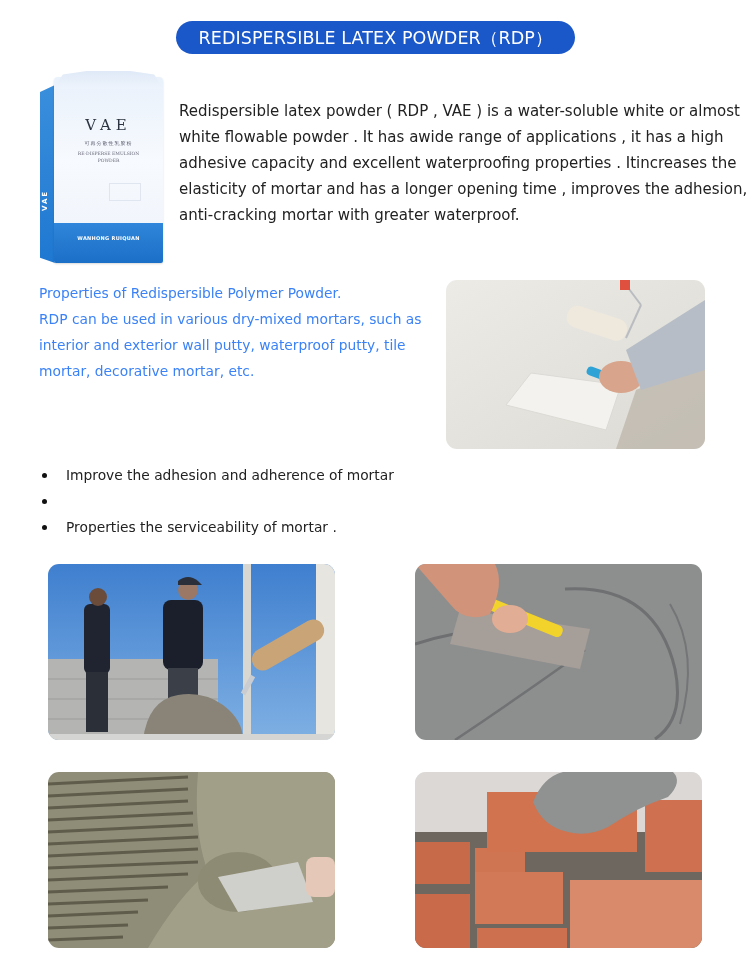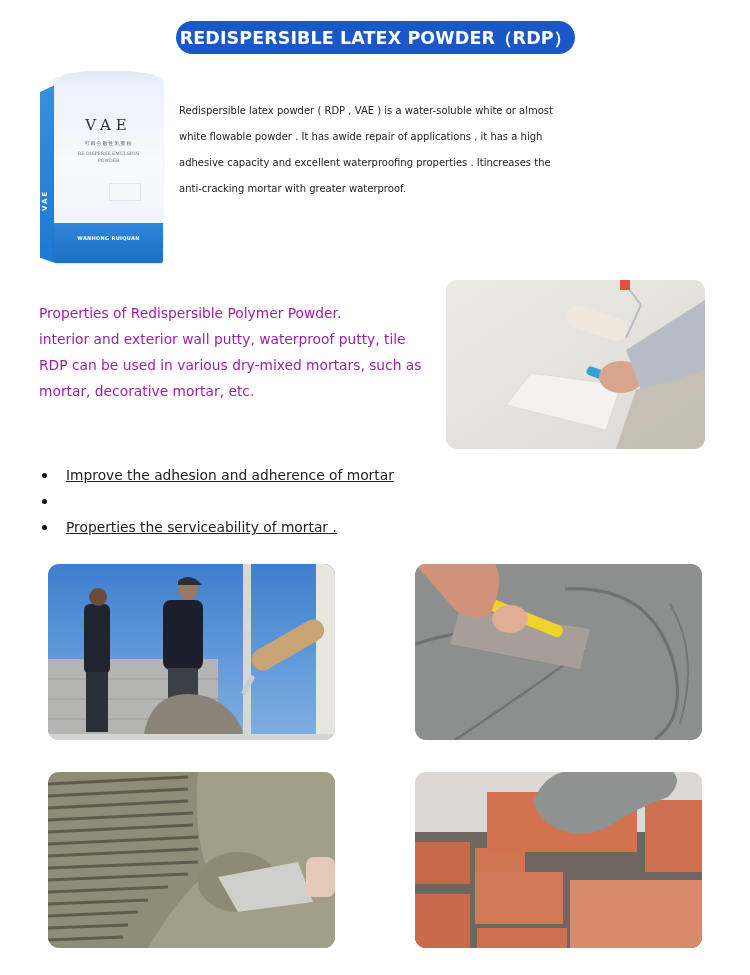--- a/index.html
+++ b/index.html
@@ -5,21 +5,20 @@
   * { box-sizing: border-box; margin: 0; padding: 0; }
   html, body { width: 750px; height: 975px; background: #ffffff; overflow: hidden; }
   body { position: relative; font-family: "DejaVu Sans", "Liberation Sans", sans-serif; color: #222222; }
 
   .title-pill {
     position: absolute; left: 176px; top: 21px; width: 399px; height: 33px;
     background: #1a57c8; border-radius: 17px;
     color: #ffffff; font-size: 17.5px; letter-spacing: 0.1px;
     display: flex; align-items: center; justify-content: center;
     white-space: nowrap;
-    font-weight: bold;
   }
 
   
   .bag { position: absolute; left: 37px; top: 71px; width: 130px; height: 193px; }
   .bag-front {
     position: absolute; left: 17px; top: 6px; width: 109px; height: 186px;
     background: linear-gradient(180deg, #e9f1fb 0%, #f7fafe 45%, #eef3fb 100%);
     border-radius: 4px 4px 2px 2px;
     box-shadow: 0 1px 2px rgba(0,0,0,0.15);
   }
@@ -44,31 +43,31 @@
   }
   .bag-brand { position: absolute; left: 17px; top: 164px; width: 109px; text-align: center; color: #fff; font-size: 5px; font-weight: bold; letter-spacing: 0.3px; }
   .bag-vae { position: absolute; left: 17px; top: 45px; width: 109px; text-align: center; font-family: "DejaVu Serif", serif; font-size: 15px; letter-spacing: 5px; color: #2b3440; }
   .bag-cn { position: absolute; left: 17px; top: 69px; width: 109px; text-align: center; font-size: 5px; color: #556; letter-spacing: 1px; }
   .bag-en { position: absolute; left: 17px; top: 79px; width: 109px; text-align: center; font-size: 4.5px; color: #667; font-family: "DejaVu Serif", serif; line-height: 7px; }
   .bag-box { position: absolute; left: 72px; top: 112px; width: 32px; height: 18px; border: 1px solid #dfe6ef; }
   .bag-net { position: absolute; left: 17px; top: 135px; width: 109px; text-align: center; font-family: "DejaVu Serif", serif; font-size: 7px; color: #333; letter-spacing: 0.5px; margin-top: 24px; }
 
   .intro {
     position: absolute; left: 179px; top: 98px; width: 545px;
-    font-size: 10px; line-height: 26px; color: #222;
+    font-size: 15px; line-height: 26px; color: #222;
   }
   .props {
-    position: absolute; left: 39px; top: 300px; width: 400px;
-    font-size: 13.8px; line-height: 26px; color: #a21caf;
+    position: absolute; left: 39px; top: 280px; width: 400px;
+    font-size: 13.8px; line-height: 26px; color: #3b82f6;
   }
   .props p { white-space: nowrap; }
   .intro p { white-space: nowrap; }
 
   .bullets { position: absolute; left: 42px; top: 462px; width: 680px; list-style: none; }
-  .bullets li { position: relative; height: 26px; line-height: 26px; font-size: 13.8px; padding-left: 24px; white-space: nowrap; text-decoration: underline; }
+  .bullets li { position: relative; height: 26px; line-height: 26px; font-size: 13.8px; padding-left: 24px; white-space: nowrap; }
   .bullets li .dot { position: absolute; left: 0; top: 11px; width: 5px; height: 5px; border-radius: 50%; background: #111; }
 
   .photo { position: absolute; border-radius: 11px; overflow: hidden; }
   .photo svg { display: block; width: 100%; height: 100%; }
   .p-roller { left: 446px; top: 280px; width: 259px; height: 169px; }
   .p-workers { left: 48px; top: 564px; width: 287px; height: 176px; }
   .p-floor { left: 415px; top: 564px; width: 287px; height: 176px; }
   .p-wall { left: 48px; top: 772px; width: 287px; height: 176px; }
   .p-brick { left: 415px; top: 772px; width: 287px; height: 176px; }
 </style>
@@ -91,29 +90,30 @@
     <div>POWDER</div>
   </div>
   <div class="bag-box"></div>
   <div class="bag-net">NET  25KG</div>
   <div class="bag-band"></div>
   <div class="bag-brand">WANHONG RUIQUAN</div>
 </div>
 
 <div class="intro">
   <p>Redispersible latex powder ( RDP , VAE ) is a water-soluble white or almost</p>
-  <p>white flowable powder . It has awide repair of applications , it has a high</p>
+  <p>white flowable powder . It has awide range of applications , it has a high</p>
   <p>adhesive capacity and excellent waterproofing properties . Itincreases the</p>
+  <p>elasticity of mortar and has a longer opening time , improves the adhesion,</p>
   <p>anti-cracking mortar with greater waterproof.</p>
 </div>
 
 <div class="props">
   <p>Properties of Redispersible Polymer Powder.</p>
+  <p>RDP can be used in various dry-mixed mortars, such as</p>
   <p>interior and exterior wall putty, waterproof putty, tile</p>
-  <p>RDP can be used in various dry-mixed mortars, such as</p>
   <p>mortar, decorative mortar, etc.</p>
 </div>
 
 <div class="photo p-roller">
   <svg viewBox="0 0 259 169" preserveAspectRatio="none">
     <defs>
       <linearGradient id="rg1" x1="0" y1="0" x2="1" y2="1">
         <stop offset="0" stop-color="#ecebe6"></stop>
           <stop offset="1" stop-color="#dcdad4"></stop>
       </linearGradient>

